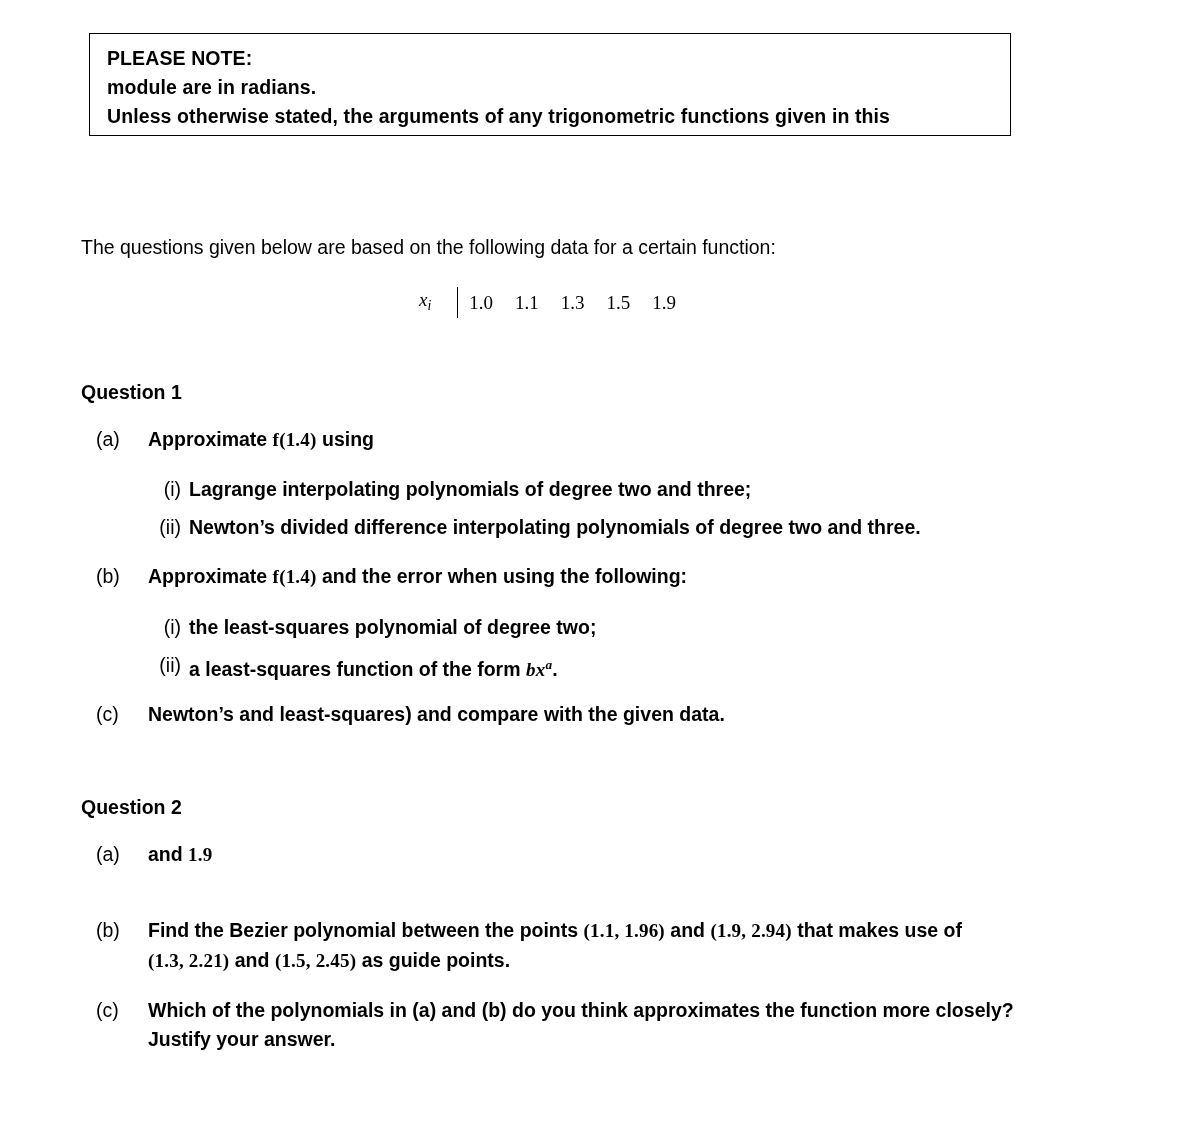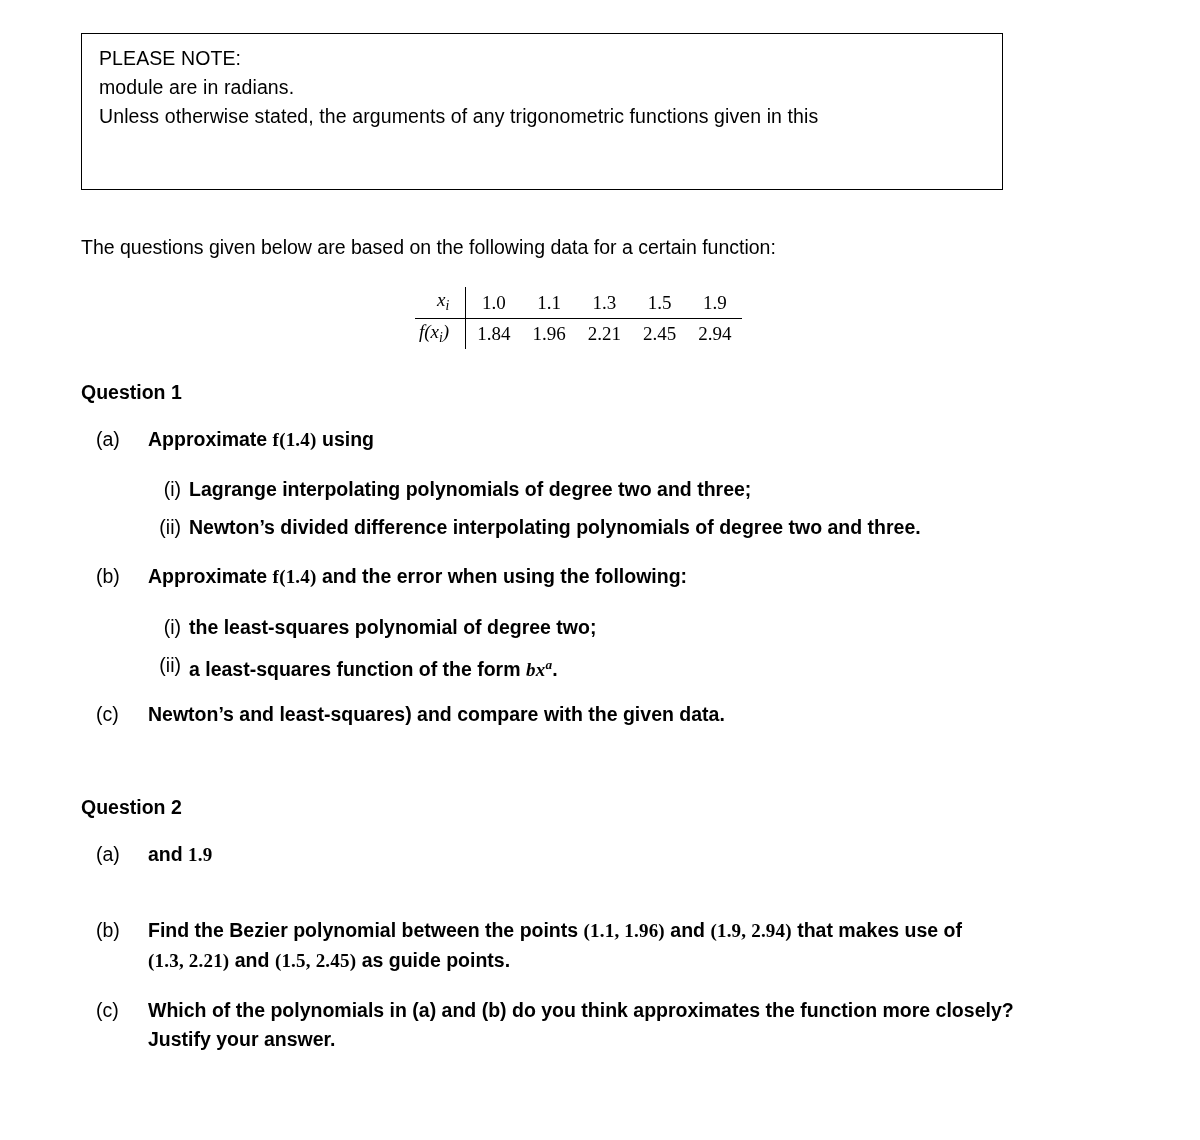--- a/index.html
+++ b/index.html
@@ -20,27 +20,28 @@
     left: 0;
     top: 0;
     width: 1200px;
     height: 1140px;
     overflow: hidden;
   }
 
   
   .note-box {
     position: absolute;
-    left: 81px;
+    left: 89px;
     top: 33px;
     width: 922px;
-    height: 157px;
+    height: 103px;
     border: 1.6px solid #000000;
     box-sizing: border-box;
     background: #ffffff;
+    font-weight: bold;
   }
   .note-inner {
     padding: 10px 14px 0 17px;
   }
   .note-line {
     font-size: 19.5px;
     line-height: 29px;
     letter-spacing: 0.1px;
     white-space: nowrap;
   }
@@ -67,21 +68,21 @@
     font-size: 19px;
   }
   table.data-table td {
     padding: 1px 11px 1px 11px;
     text-align: center;
     white-space: nowrap;
     line-height: 23px;
   }
   table.data-table td.lbl {
     text-align: right;
-    padding-right: 16px;
+    padding-right: 26px;
     padding-left: 4px;
     font-style: italic;
   }
   table.data-table td.rule-right {
     border-right: 1.3px solid #000000;
   }
   table.data-table tr.row-f td {
     border-top: 1.3px solid #000000;
   }
   .mi { font-style: italic; }
@@ -156,28 +157,20 @@
     <table class="data-table">
       <tbody>
           <tr class="row-x">
         <td class="lbl rule-right"><span class="mi">x</span><span class="sub">i</span></td>
         <td>1.0</td>
         <td>1.1</td>
         <td>1.3</td>
         <td>1.5</td>
         <td>1.9</td>
       </tr>
-      <tr class="row-f">
-        <td class="lbl rule-right"><span class="mi">f(x</span><span class="sub">i</span><span class="mi">)</span></td>
-        <td>1.84</td>
-        <td>1.96</td>
-        <td>2.21</td>
-        <td>2.45</td>
-        <td>2.94</td>
-      </tr>
     </tbody>
       </table>
   </div>
 
   <div class="q-heading" style="top:380px;">Question 1</div>
 
   <div class="item" style="left:96px; top:425px; width:1030px;">
     <span class="marker">(a)</span>
     <span class="body nowrap"><span>Approximate </span><span class="math">f(1.4)</span><span> using</span></span>
   </div>

